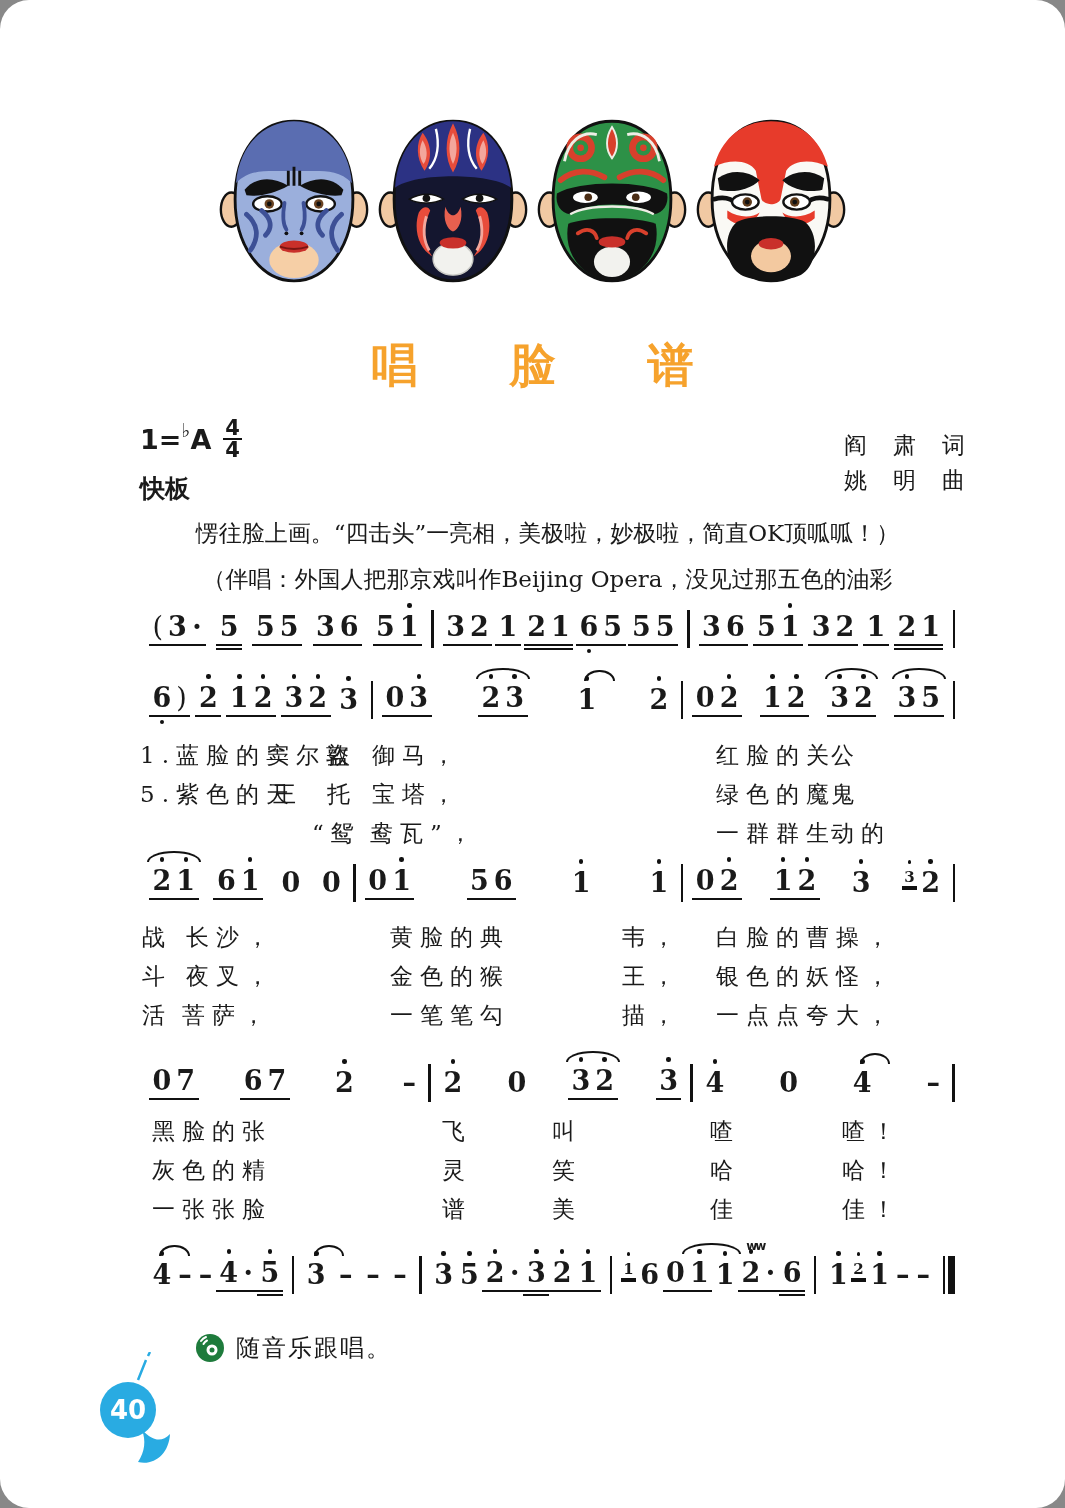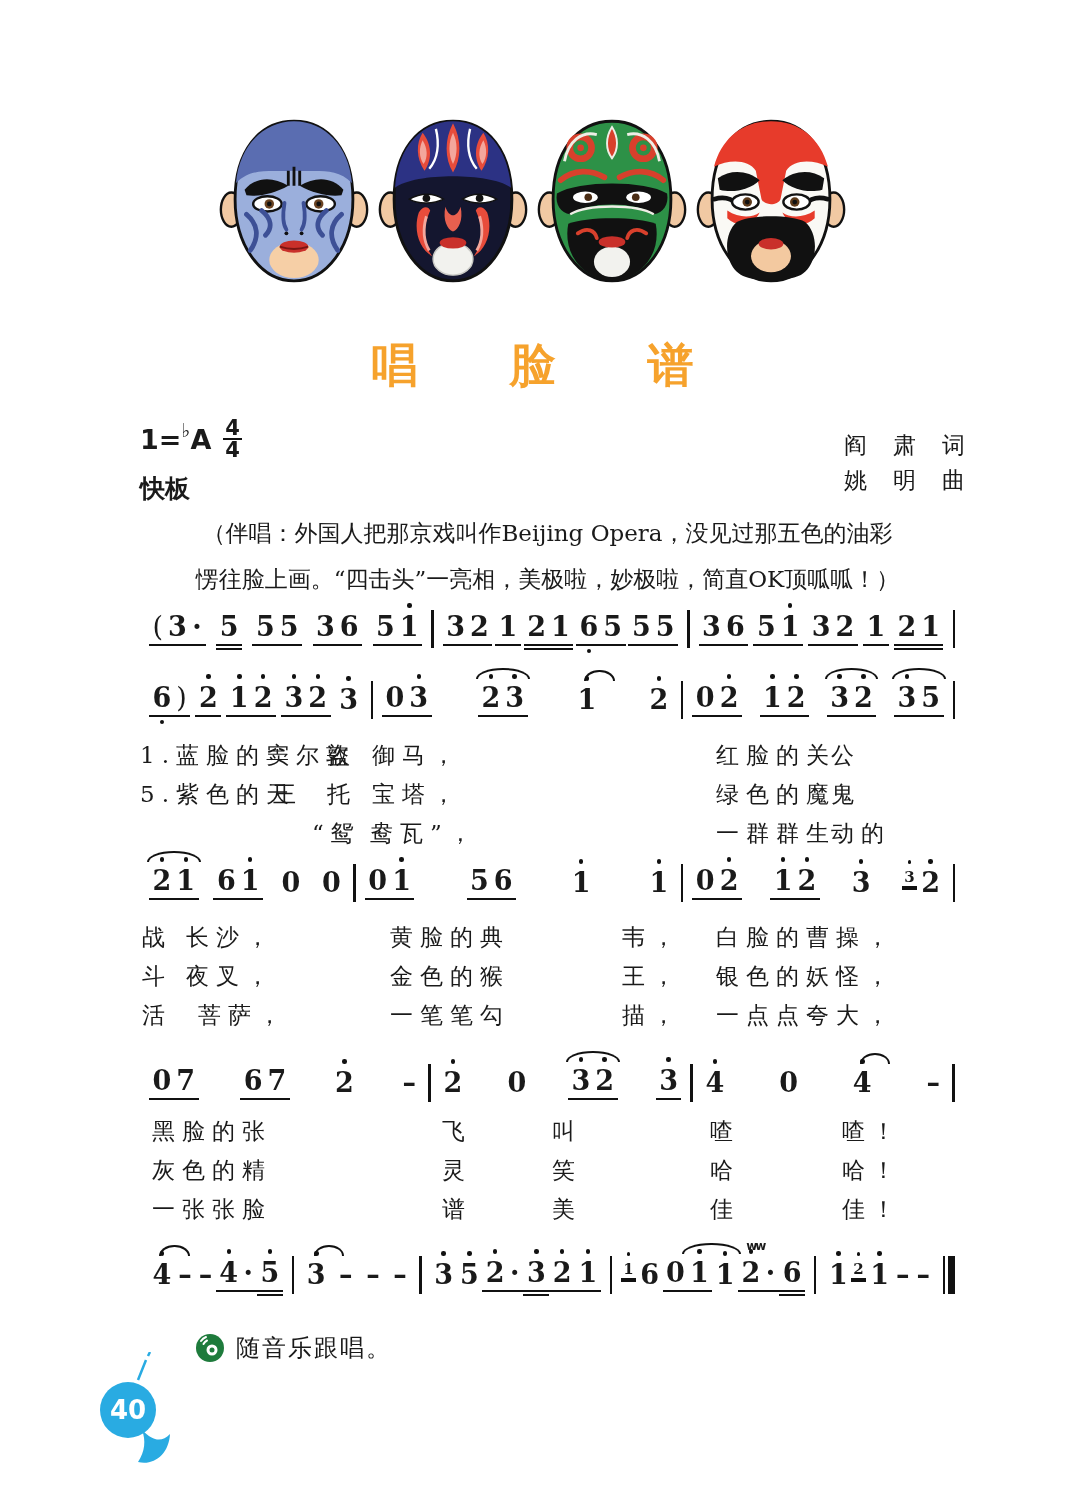--- a/index.html
+++ b/index.html
@@ -1,17 +1,17 @@
 <!DOCTYPE html>
 <html><head>
 <meta charset="utf-8">
 <style>
   html,body{margin:0;padding:0;background:#888;}
   .page{position:relative;width:1065px;height:1508px;background:#fff;margin:0 auto;overflow:hidden;
-        font-family:"DejaVu Serif","Liberation Serif",serif;color:#1a1a1a;}
+        font-family:"DejaVu Serif","Liberation Serif",serif;color:#1a1a1a;border-radius:29px;}
   
   .masks{position:absolute;top:110px;left:0;width:100%;display:flex;justify-content:center;gap:7px;}
   .mask{width:152px;height:184px;}
   
   .title{position:absolute;top:304px;left:0;width:100%;text-align:center;
          font-size:46px;font-weight:700;letter-spacing:38px;padding-left:38px;box-sizing:border-box;}
   
   .keysig{position:absolute;left:140px;top:418px;font-family:"DejaVu Sans","Liberation Sans",sans-serif;
           font-weight:700;font-size:27px;display:flex;align-items:center;}
   .keysig .flat{font-size:19px;vertical-align:super;position:relative;top:-9px;font-weight:400;}
@@ -167,22 +167,22 @@
     </span>
   </div>
   <div class="tempo">快板</div>
 
   <div class="credits">
     <div>阎肃词</div>
     <div>姚明曲</div>
   </div>
 
   <div class="intro">
+    <div>愣往脸上画。“四击头”一亮相，美极啦，妙极啦，简直OK顶呱呱！）</div>
     <div>（伴唱：外国人把那京戏叫作Beijing Opera，没见过那五色的油彩</div>
-    <div>愣往脸上画。“四击头”一亮相，美极啦，妙极啦，简直OK顶呱呱！）</div>
   </div>
 
   <div class="nline l0">
       <span class="meas" style="flex-grow: 2.9; flex-basis: 0px;">
         <span class="tok">
           <span class="units u1">
             <span class="unit"><span class="ch par">(</span></span>
             <span class="unit"><span class="ch">3</span></span>
             <span class="unit"><span class="ch aug">·</span></span>
           </span>
@@ -700,21 +700,21 @@
       <span class="lyr" style="left: 622px; top: 0px;">韦，</span>
       <span class="lyr" style="left: 716px; top: 0px;">白脸的曹</span>
       <span class="lyr" style="left: 836px; top: 0px;">操，</span>
       <span class="lyr" style="left: 142px; top: 39px;">斗</span>
       <span class="lyr" style="left: 186px; top: 39px;">夜叉，</span>
       <span class="lyr" style="left: 390px; top: 39px;">金色的猴</span>
       <span class="lyr" style="left: 622px; top: 39px;">王，</span>
       <span class="lyr" style="left: 716px; top: 39px;">银色的妖</span>
       <span class="lyr" style="left: 836px; top: 39px;">怪，</span>
       <span class="lyr" style="left: 142px; top: 78px;">活</span>
-      <span class="lyr" style="left: 198px; top: 78px;">菩萨，</span>
+      <span class="lyr" style="left: 182px; top: 78px;">菩萨，</span>
       <span class="lyr" style="left: 390px; top: 78px;">一笔笔勾</span>
       <span class="lyr" style="left: 622px; top: 78px;">描，</span>
       <span class="lyr" style="left: 716px; top: 78px;">一点点夸</span>
       <span class="lyr" style="left: 836px; top: 78px;">大，</span>
     </div>
   <div class="lyrics-block ly2">
       <span class="lyr" style="left: 152px; top: 0px;">黑脸的张</span>
       <span class="lyr" style="left: 442px; top: 0px;">飞</span>
       <span class="lyr" style="left: 552px; top: 0px;">叫</span>
       <span class="lyr" style="left: 710px; top: 0px;">喳</span>

